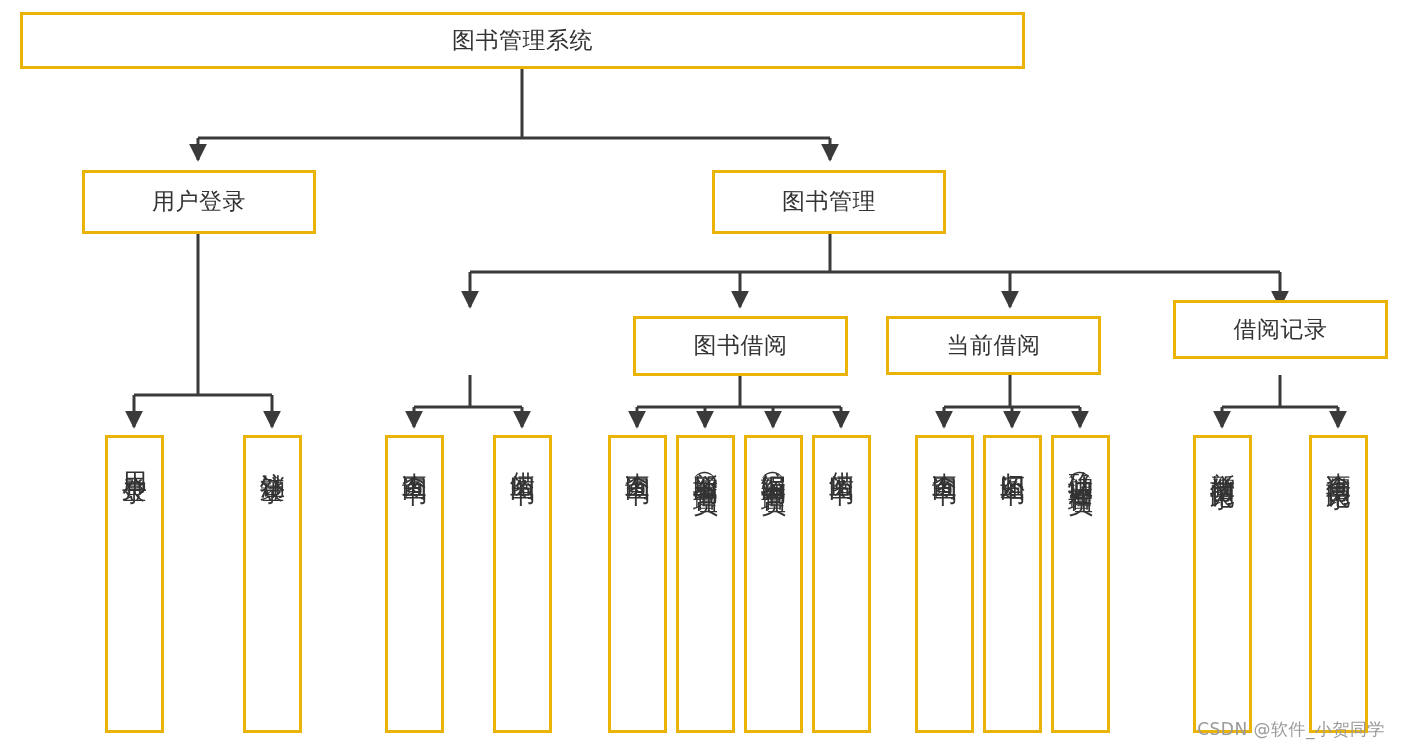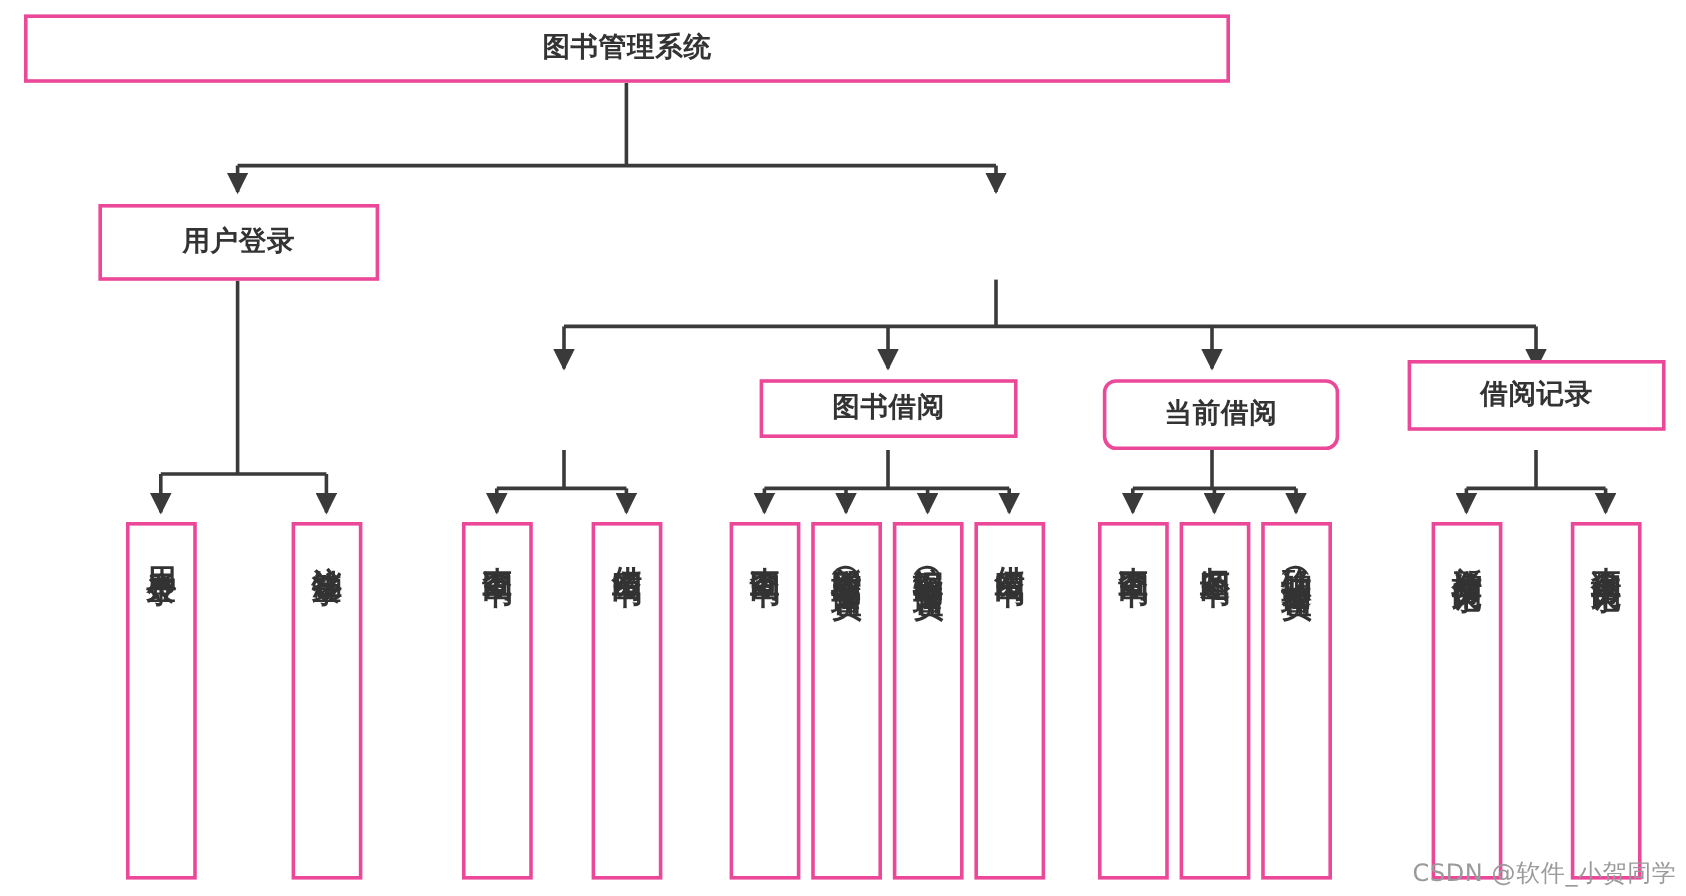--- a/index.html
+++ b/index.html
@@ -22,27 +22,26 @@
     position: absolute;
     left: 0;
     top: 0;
     width: 1405px;
     height: 747px;
     pointer-events: none;
   }
   .node {
     position: absolute;
     box-sizing: border-box;
-    border: 3px solid #ec4899;
+    border: 3px solid #eab308;
     background: #ffffff;
     display: flex;
     align-items: center;
     justify-content: center;
     color: #333333;
-    font-weight: bold;
   }
   .node .label {
     text-align: center;
     line-height: 1.18;
     letter-spacing: 0.5px;
   }
   
   .node.horiz .label {
     font-size: 23px;
     white-space: nowrap;
@@ -55,23 +54,23 @@
   .node.vert .label {
     writing-mode: vertical-rl;
     text-orientation: upright;
     font-size: 25px;
     line-height: 1.0;
     letter-spacing: 3px;
     white-space: nowrap;
   }
   .watermark {
     position: absolute;
-    right: 8px;
+    right: 20px;
     bottom: 6px;
-    font-size: 20px;
+    font-size: 17px;
     color: #9a9a9a;
     white-space: nowrap;
     letter-spacing: 0.5px;
     margin-left: 31px;
   }
 </style>
 </head>
 <body>
 
 <div id="canvas">
@@ -126,25 +125,28 @@
     </g>
   </svg>
 
   <div class="node horiz" style="left:20px; top:12px; width:1005px; height:57px;">
     <span class="label">图书管理系统</span>
   </div>
 
   <div class="node horiz" style="left:82px; top:170px; width:234px; height:64px;">
     <span class="label">用户登录</span>
   </div>
+  <div class="node horiz" style="left:712px; top:170px; width:234px; height:64px;">
+    <span class="label">图书管理</span>
+  </div>
 
-  <div class="node horiz" style="left:633px; top:316px; width:215px; height:49px;">
+  <div class="node horiz" style="left:633px; top:316px; width:215px; height:60px;">
     <span class="label">图书借阅</span>
   </div>
-  <div class="node horiz" style="left:919px; top:316px; width:197px; height:59px;border-radius:11px;">
+  <div class="node horiz" style="left:886px; top:316px; width:215px; height:59px;">
     <span class="label">当前借阅</span>
   </div>
   <div class="node horiz" style="left:1173px; top:300px; width:215px; height:59px;">
     <span class="label">借阅记录</span>
   </div>
 
   <div class="node vert" style="left:105px; top:435px; width:59px; height:298px;">
     <span class="label">用户登录</span>
   </div>
   <div class="node vert" style="left:243px; top:435px; width:59px; height:298px;">

